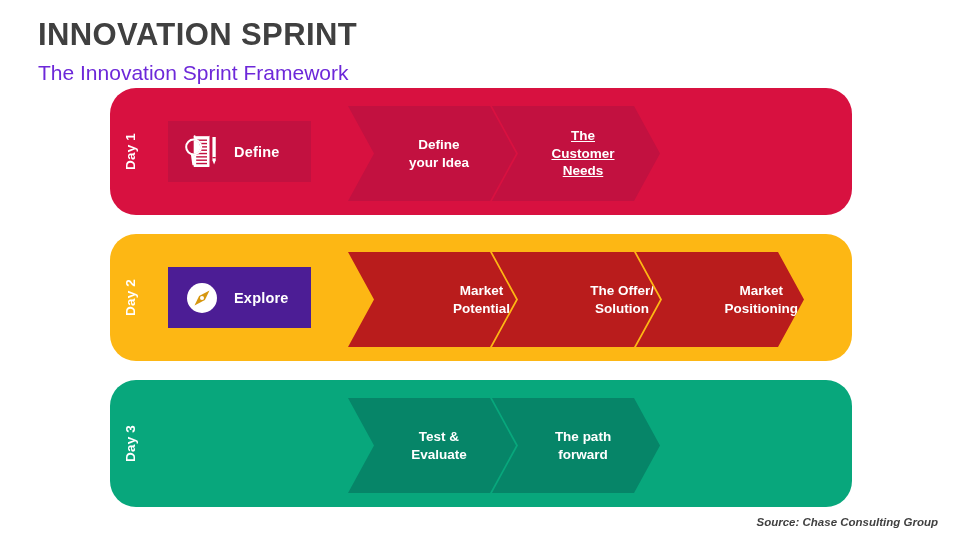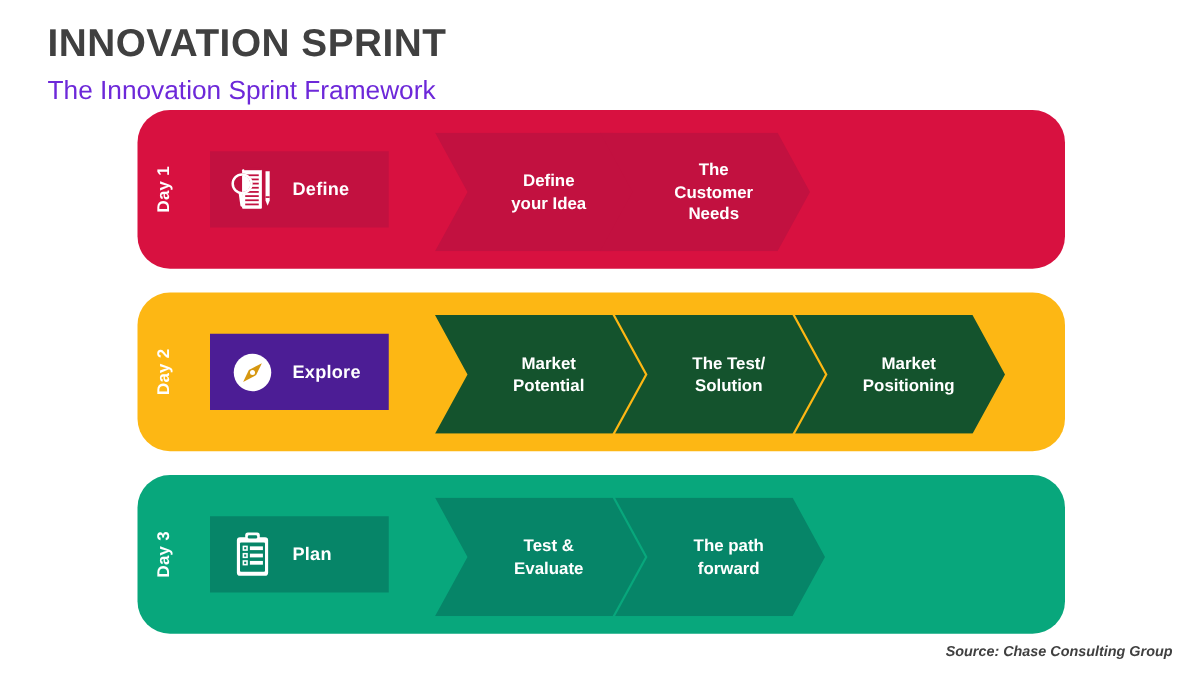--- a/index.html
+++ b/index.html
@@ -67,21 +67,21 @@
     position: absolute; top: 0; height: 95px;
     display: flex; align-items: center; justify-content: center;
     text-align: center;
     color: #ffffff; font-size: 13.5px; font-weight: bold;
     line-height: 1.3;
     -webkit-clip-path: polygon(0 0, calc(100% - 26px) 0, 100% 50%, calc(100% - 26px) 100%, 0 100%, 26px 50%);
     clip-path: polygon(0 0, calc(100% - 26px) 0, 100% 50%, calc(100% - 26px) 100%, 0 100%, 26px 50%);
   }
   .chev span { display: block; padding: 0 6px 0 20px; }
   #row-0 .chev { background: #c21140; }
-  #row-1 .chev { background: #14532d; }
+  #row-1 .chev { background: #b91c1c; justify-content: flex-end; }
   #row-2 .chev { background: #068568; }
 
   
   .source {
     position: absolute; right: 22px; bottom: 12px;
     font-size: 11.5px; font-style: italic; font-weight: bold;
     color: #404040;
   }
 </style>
 </head>
@@ -119,21 +119,21 @@
           <rect x="36.5" y="30" width="4" height="1.6" fill="#c21140"></rect>
         </svg>
       </div>
       <div class="tile-label">Define</div>
     </div>
     <div class="chev-wrap">
       <div class="chev" style="left:238px; width:168px;">
         <span style="white-space: pre-line;">Define
 your Idea</span>
       </div>
-      <div class="chev" style="left:370px; width:168px;">
+      <div class="chev" style="left:382px; width:168px;text-decoration:underline;">
         <span style="white-space: pre-line;">The
 Customer
 Needs</span>
       </div>
     </div>
   </div>
 
   <div class="row" id="row-1">
     <div class="day-label">
       <span>Day 2</span>
@@ -147,57 +147,33 @@
         </svg>
       </div>
       <div class="tile-label">Explore</div>
     </div>
     <div class="chev-wrap">
       <div class="chev" style="left:238px; width:168px;">
         <span style="white-space: pre-line;">Market
 Potential</span>
       </div>
       <div class="chev" style="left:382px; width:168px;">
-        <span style="white-space: pre-line;">The Test/
+        <span style="white-space: pre-line;">The Offer/
 Solution</span>
       </div>
       <div class="chev" style="left:526px; width:168px;">
         <span style="white-space: pre-line;">Market
 Positioning</span>
       </div>
     </div>
   </div>
 
   <div class="row" id="row-2">
     <div class="day-label">
       <span>Day 3</span>
-    </div>
-    <div class="icon-tile">
-      <div class="icon-box">
-        <svg viewBox="0 0 48 48" aria-hidden="true">
-          <rect x="9" y="7" width="30" height="37" rx="3" fill="#ffffff"></rect>
-          <rect x="12" y="12" width="24" height="28" rx="1" fill="#068568"></rect>
-          <rect x="17" y="2.5" width="14" height="8" rx="2.5" fill="#ffffff"></rect>
-          <rect x="19.5" y="5" width="9" height="3.2" rx="1.2" fill="#068568"></rect>
-          <g fill="#ffffff">
-            <rect x="14.5" y="15" width="5" height="5"></rect>
-            <rect x="21.5" y="15.7" width="12.5" height="3.6"></rect>
-            <rect x="14.5" y="22" width="5" height="5"></rect>
-            <rect x="21.5" y="22.7" width="12.5" height="3.6"></rect>
-            <rect x="14.5" y="29" width="5" height="5"></rect>
-            <rect x="21.5" y="29.7" width="12.5" height="3.6"></rect>
-          </g>
-          <g fill="#068568">
-            <rect x="16" y="16.5" width="2" height="2"></rect>
-            <rect x="16" y="23.5" width="2" height="2"></rect>
-            <rect x="16" y="30.5" width="2" height="2"></rect>
-          </g>
-        </svg>
-      </div>
-      <div class="tile-label">Plan</div>
     </div>
     <div class="chev-wrap">
       <div class="chev" style="left:238px; width:168px;">
         <span style="white-space: pre-line; text-align: center;">Test &amp;
 Evaluate</span>
       </div>
       <div class="chev" style="left:382px; width:168px;">
         <span style="white-space: pre-line;">The path
 forward</span>
       </div>

